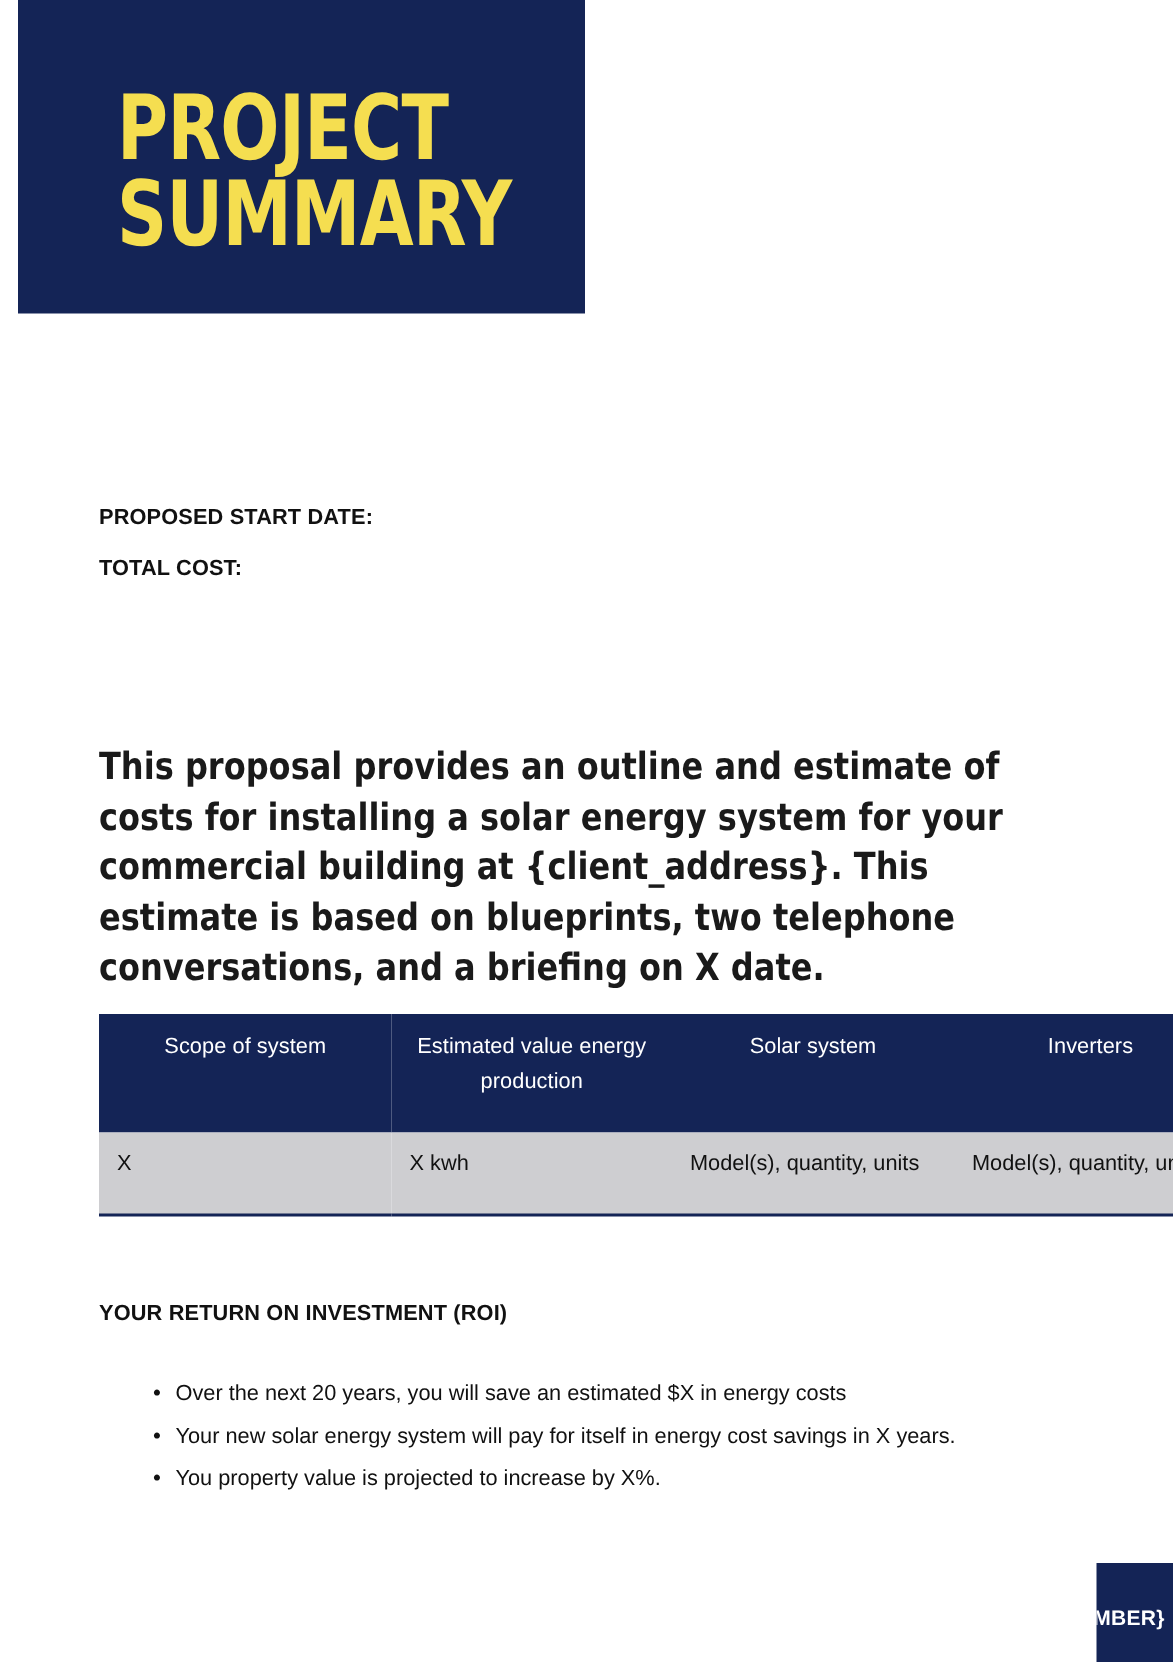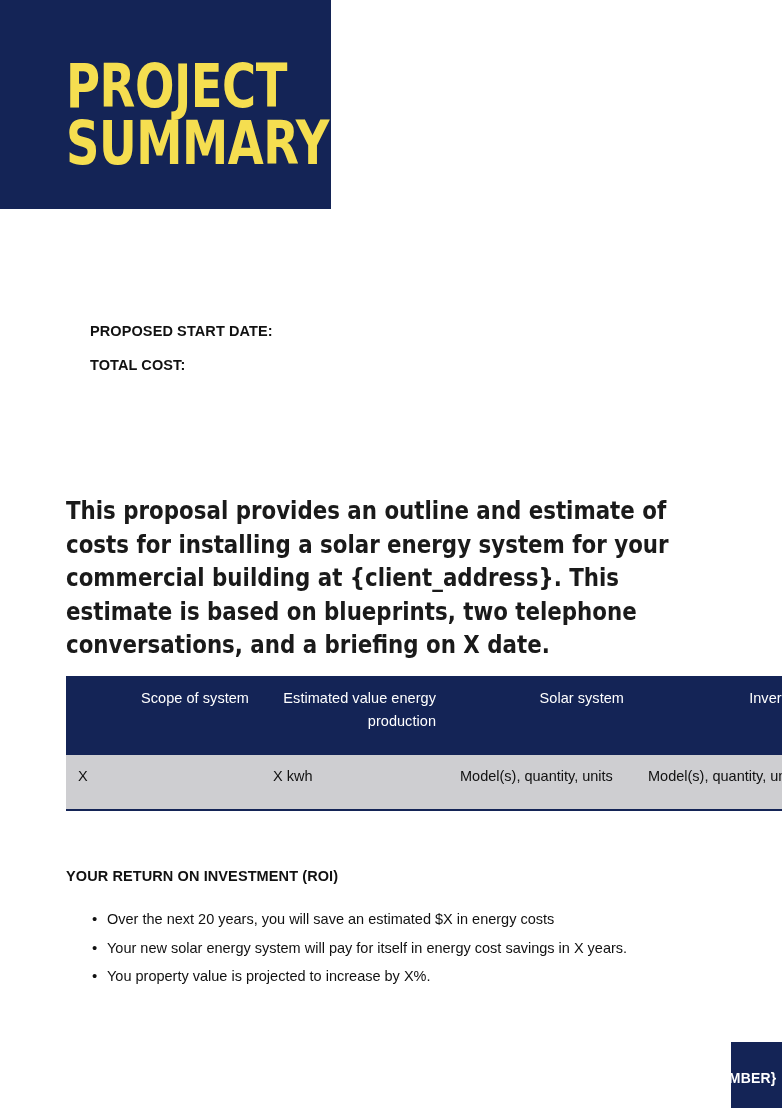--- a/index.html
+++ b/index.html
@@ -12,23 +12,23 @@
     height: 1108px;
     position: relative;
     overflow: hidden;
     font-family: "Liberation Sans", sans-serif;
     color: #111111;
   }
 
   
   .header-band {
     position: absolute;
-    left: 0;
+    left: 12px;
     top: 0;
-    width: 331px;
+    width: 378px;
     height: 209px;
     background: #142456;
   }
   .header-title {
     position: absolute;
     left: 66px;
     top: 58px;
     width: 300px;
     color: #F5DE50;
     font-family: "DejaVu Sans Condensed", "Liberation Sans Narrow", "Liberation Sans", sans-serif;
@@ -42,23 +42,22 @@
   }
   .header-title .line {
     display: block;
     white-space: nowrap;
   }
 
   
   .meta-block {
     position: absolute;
     left: 66px;
-    top: 314px;
+    top: 328px;
     width: 620px;
-    margin-left: 24px;
   }
   .meta-row {
     font-size: 14.5px;
     font-weight: 700;
     line-height: 34px;
     letter-spacing: 0.1px;
     color: #111111;
     white-space: nowrap;
   }
 
@@ -85,21 +84,21 @@
     width: 656px;
     border-collapse: collapse;
     table-layout: fixed;
   }
   .spec-table th {
     background: #142456;
     color: #ffffff;
     font-weight: 400;
     font-size: 14.5px;
     line-height: 23px;
-    text-align: right;
+    text-align: center;
     vertical-align: top;
     padding: 11px 12px 22px 12px;
     letter-spacing: 0.05px;
   }
   .spec-table td {
     background: #CECED1;
     color: #111111;
     font-weight: 400;
     font-size: 14.5px;
     line-height: 22px;
@@ -121,21 +120,21 @@
     font-size: 14.5px;
     font-weight: 700;
     letter-spacing: 0.1px;
     color: #111111;
   }
   .roi-list {
     position: absolute;
     left: 66px;
     top: 905px;
     width: 650px;
-    margin: 0;
+    margin: 10px;
     padding: 0 0 0 41px;
     list-style: none;
   }
   .roi-list li {
     position: relative;
     font-size: 14.5px;
     line-height: 28.5px;
     color: #111111;
   }
   .roi-list li::before {

